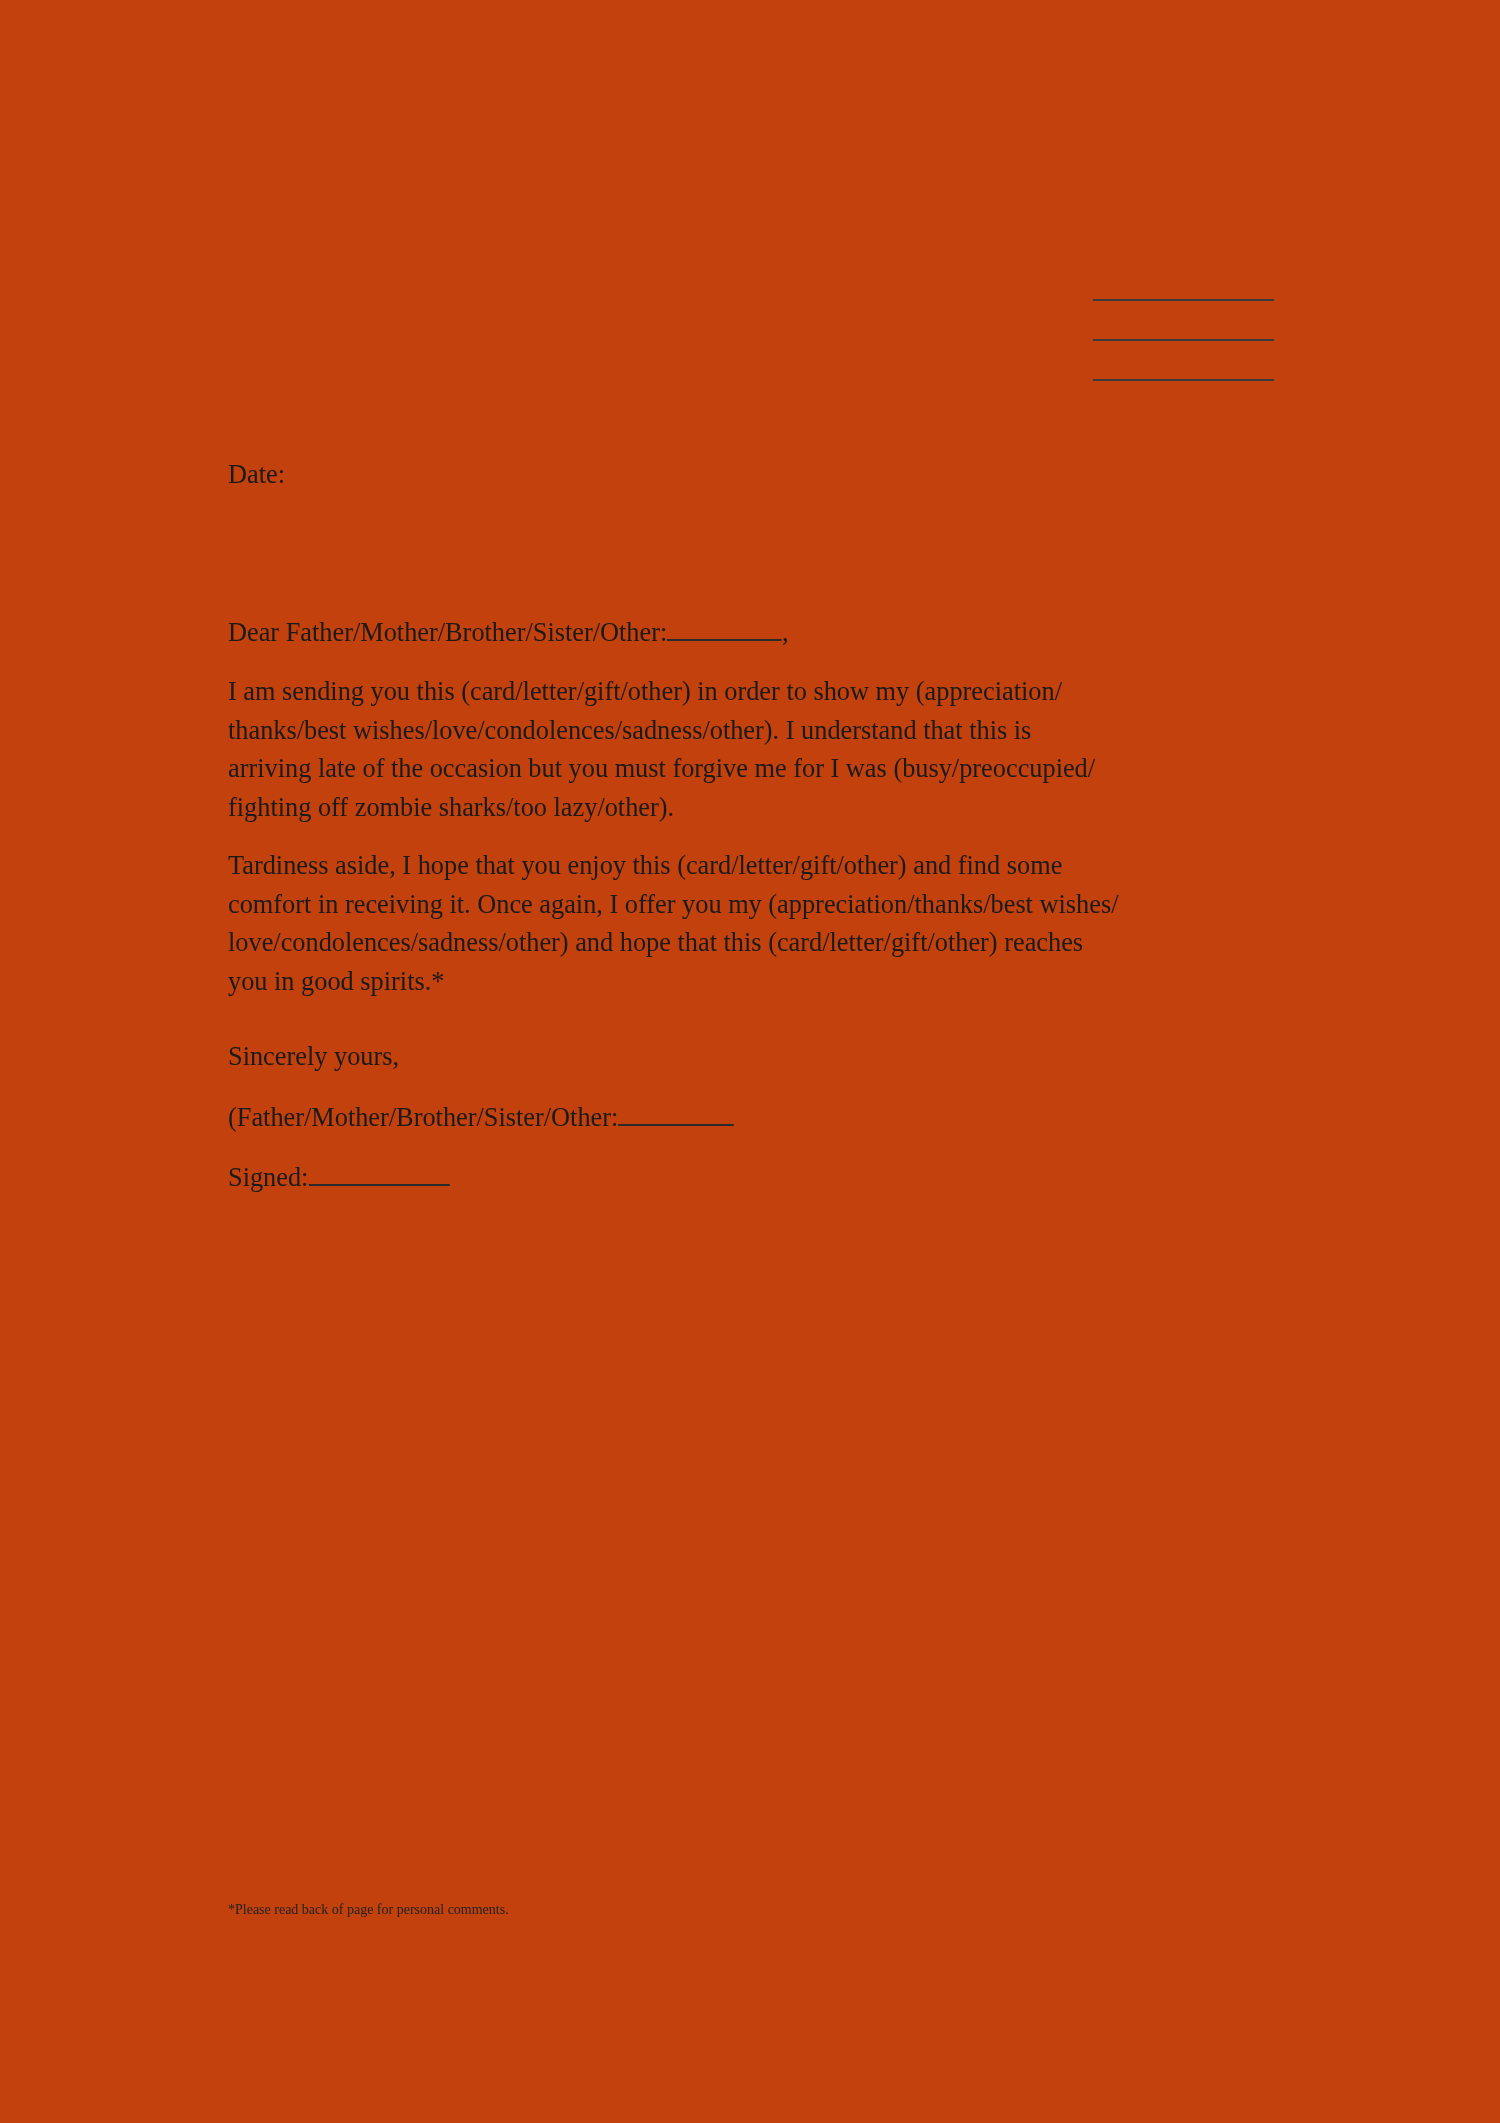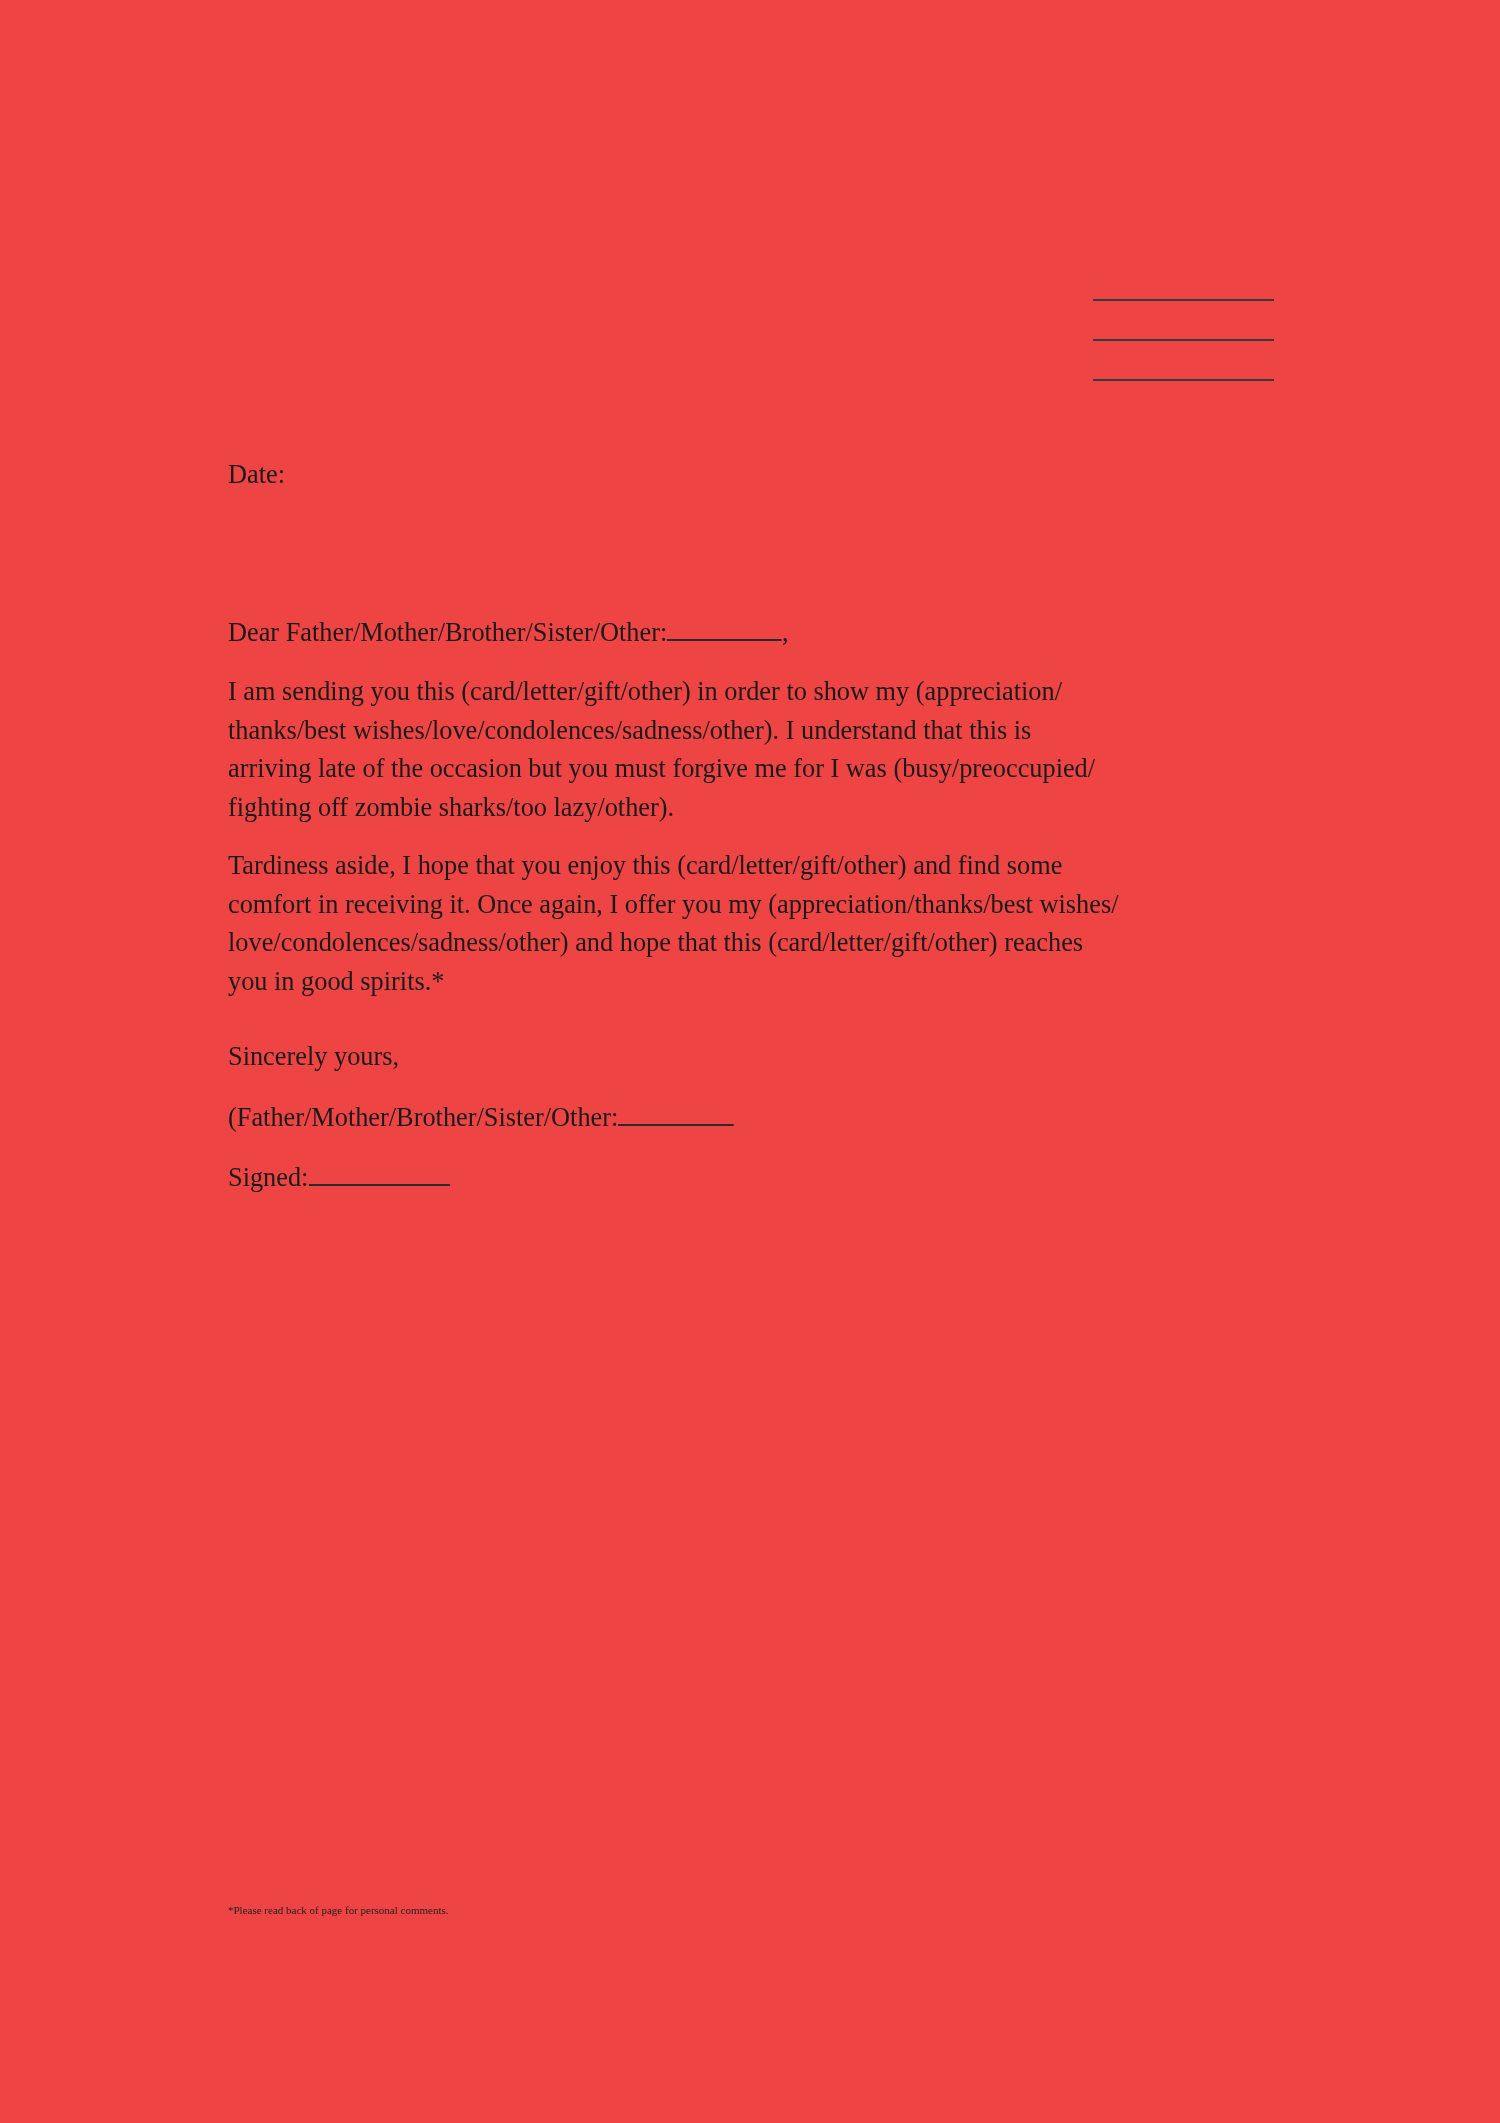--- a/index.html
+++ b/index.html
@@ -1,19 +1,19 @@
 <!DOCTYPE html>
 <html><head>
   <meta charset="utf-8">
   <style>
     html, body { margin: 0; padding: 0; background: #ffffff; }
     body { width: 1500px; height: 2123px; position: relative; overflow: hidden; }
     .page {
       position: absolute; left: 0; top: 0; width: 1500px; height: 2123px;
-      background: #ef4444;
+      background: #c2410c;
       font-family: "Liberation Serif", "DejaVu Serif", serif;
       color: #1a1a1a;
     }
     .blank-line {
       position: absolute; left: 1093px; width: 181px; height: 0;
       border-top: 2px solid #3a3a3a;
     }
     .line {
       position: absolute; left: 228px;
       font-size: 28px; line-height: 38.6px;
@@ -27,21 +27,21 @@
       transform-origin: left top;
       transform: scaleX(0.94);
     }
     .para span { display: block; white-space: nowrap; }
     .fill {
       display: inline-block; border-bottom: 2px solid #2a2a2a;
       height: 22px; vertical-align: baseline;
     }
     .footnote {
       position: absolute; left: 228px; top: 1900px;
-      font-size: 11px; line-height: 20px; white-space: nowrap;
+      font-size: 14px; line-height: 20px; white-space: nowrap;
       color: #222;
     }
   </style>
 </head>
 <body>
 
 <div class="page">
 
   <div class="blank-line" style="top:299px;"></div>
   <div class="blank-line" style="top:339px;"></div>

